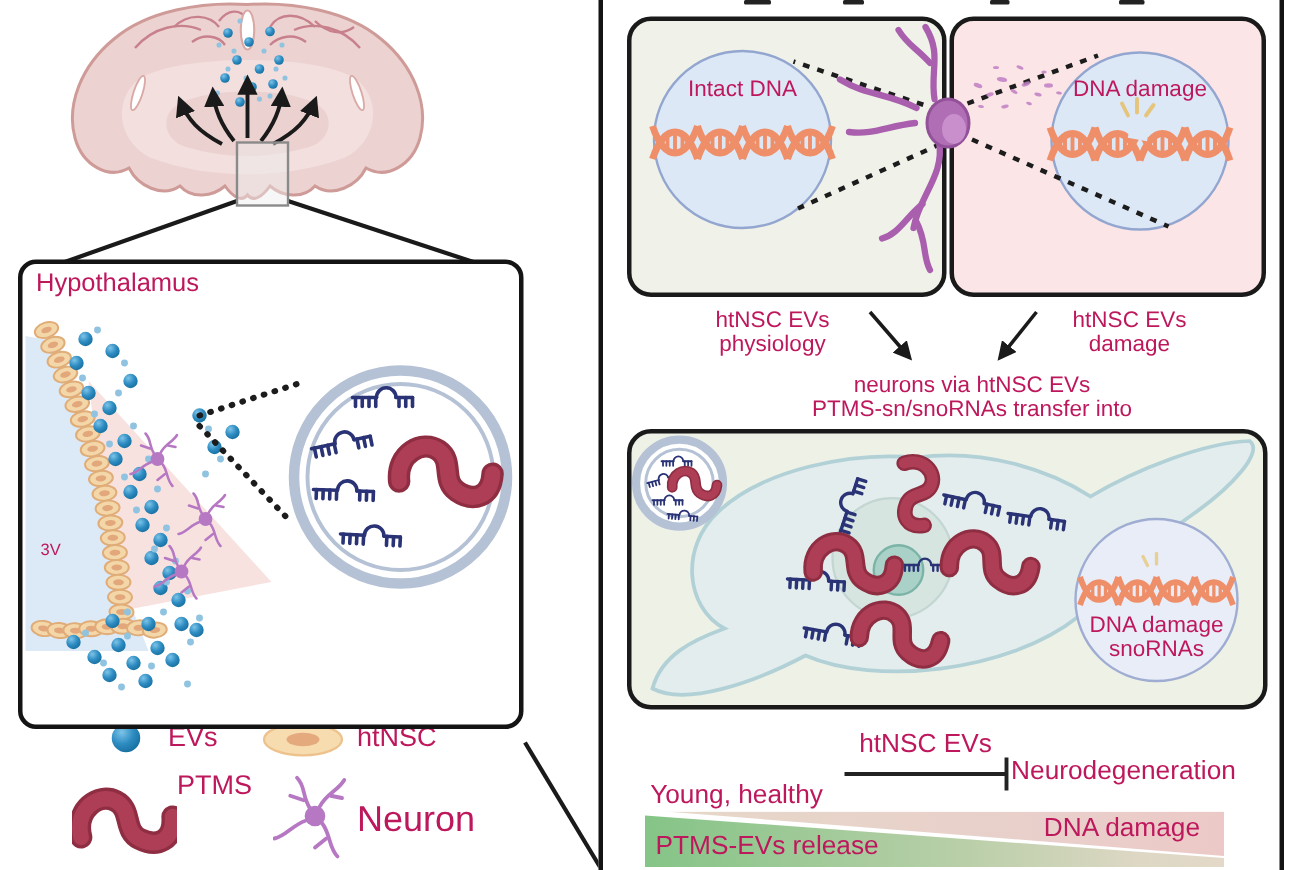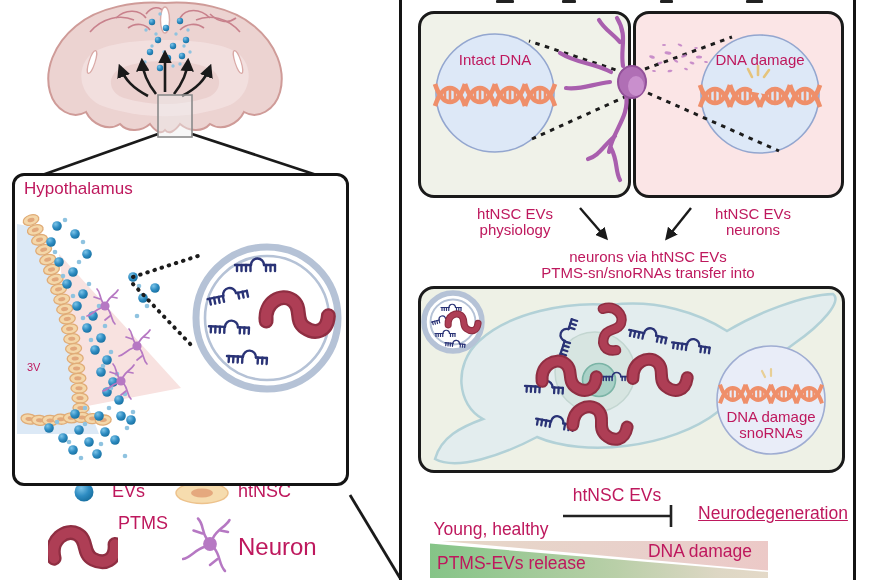--- a/index.html
+++ b/index.html
@@ -18,21 +18,21 @@
   .right-panel{
     left:399px;top:0;width:451px;height:580px;background:#fff;
     border-left:3.5px solid #141414;border-right:3.5px solid #141414;z-index:2;
   }
   .rbox{position:absolute;border:3px solid #1a1a1a;border-radius:16px;box-sizing:border-box;}
   .intact-box{left:16px;top:11px;width:213px;height:187px;background:#f0f2e9;}
   .damage-box{left:231px;top:11px;width:211px;height:187px;background:#fbe5e6;}
   .cell-box{left:16px;top:286px;width:427px;height:187px;background:#eef1e6;overflow:hidden;}
   .frag{position:absolute;top:0;height:3px;background:#222;border-radius:1px;}
   
-  .wedges{left:28px;top:541px;width:338px;height:37px;}
+  .wedges{left:28px;top:541px;width:386px;height:37px;}
   .wedge-green{position:absolute;inset:0;
     background:linear-gradient(to right,#85c487,#b9cfa8 55%,#ddd7c4 85%,#e4d9c8);
     clip-path:polygon(0 7%,100% 84%,100% 100%,0 100%);}
   .wedge-pink{position:absolute;inset:0;
     background:linear-gradient(to right,#e6d8c8,#e9cfcb 70%,#ecc9c7);
     clip-path:polygon(3.5% 0,100% 0,100% 80%);}
   .t15{font-size:15px;line-height:16px;}
   .t17{font-size:17.5px;line-height:19px;}
 </style>
 </head>
@@ -437,21 +437,21 @@
 
     <div class="lbl center t15" style="left:93px;top:52px;">Intact DNA</div>
     <div class="lbl center t15" style="left:358px;top:52px;">DNA damage</div>
 
     <div class="lbl center t15" style="left:113px;top:206px;">
       <div>htNSC EVs</div>
       <div>physiology</div>
     </div>
     <div class="lbl center t15" style="left:351px;top:206px;">
       <div>htNSC EVs</div>
-      <div>neurons</div>
+      <div>damage</div>
     </div>
     <svg class="abs" style="left:0;top:200px" width="451" height="52">
       <line x1="178" y1="8" x2="204" y2="38" stroke="#1a1a1a" stroke-width="2.4" marker-end="url(#ah)"></line>
       <line x1="289" y1="8" x2="265" y2="38" stroke="#1a1a1a" stroke-width="2.4" marker-end="url(#ah)"></line>
     </svg>
     <div class="lbl center t15" style="left:246px;top:249px;">
       <div>neurons via htNSC EVs</div>
       <div>PTMS-sn/snoRNAs transfer into</div>
     </div>
 
@@ -495,21 +495,21 @@
         <div>snoRNAs</div>
       </div>
     </div>
 
     <div class="lbl center t17" style="left:89px;top:504px;margin-top:16px;">Young, healthy</div>
     <div class="lbl center t17" style="left:215px;top:486px;">htNSC EVs</div>
     <svg class="abs" style="left:155px;top:500px" width="125" height="35">
       <line x1="6" y1="16" x2="114" y2="16" stroke="#222" stroke-width="2.6"></line>
       <line x1="114" y1="5" x2="114" y2="27" stroke="#222" stroke-width="2.6"></line>
     </svg>
-    <div class="lbl center t17" style="left:371px;top:504px;text-decoration:underline;">Neurodegeneration</div>
+    <div class="lbl center t17" style="left:347px;top:504px;">Neurodegeneration</div>
 
     <div class="abs wedges">
       <div class="wedge-green"></div>
       <div class="wedge-pink"></div>
       <div class="lbl t17" style="left:7px;top:13px;">PTMS-EVs release</div>
       <div class="lbl t17" style="right:16px;top:1px;">DNA damage</div>
     </div>
   </div>
 
 </div>

